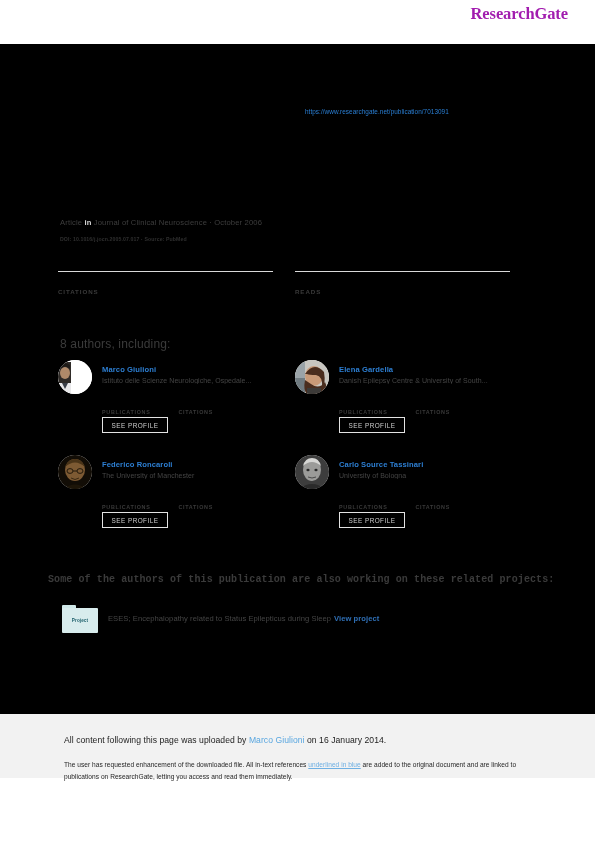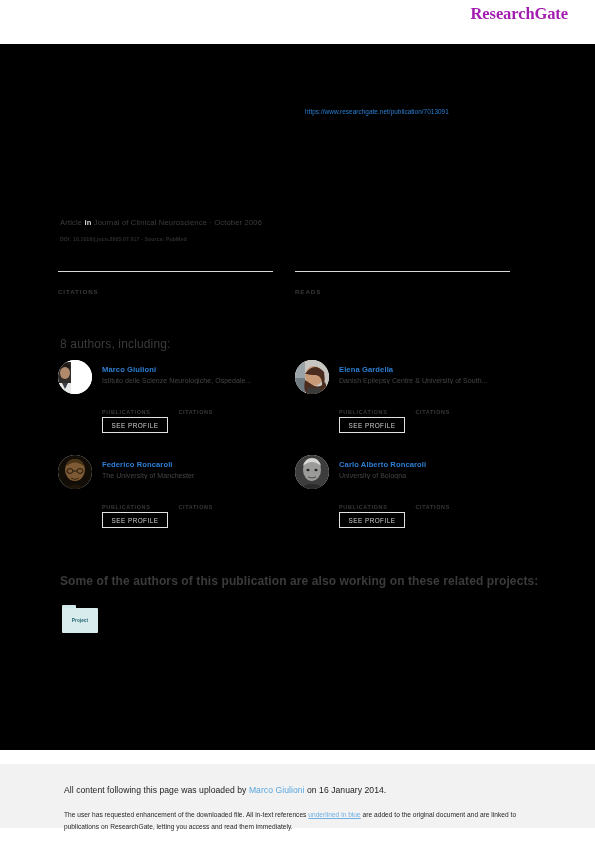--- a/index.html
+++ b/index.html
@@ -225,26 +225,27 @@
     letter-spacing: 0.45px;
     line-height: 16px;
     text-align: center;
     box-sizing: border-box;
     cursor: pointer;
   }
 
   
   .projects-head {
     position: absolute;
-    left: 60px;
+    left: 48px;
     top: 574px;
-    font-size: 12px;
+    font-size: 10px;
     font-weight: bold;
     color: #3b3b3b;
     letter-spacing: 0.1px;
+    font-family: Liberation Mono, monospace;
   }
   .project-row {
     position: absolute;
     left: 62px;
     top: 605px;
     width: 440px;
     height: 30px;
   }
   .project-icon {
     position: absolute;
@@ -287,21 +288,21 @@
   .view-project {
     color: #2f6fb5;
     font-weight: bold;
     text-decoration: none;
     margin-left: 3px;
   }
 
   
   .footer {
     position: absolute;
-    left: 0; top: 764px;
+    left: 0; top: 714px;
     width: 595px; height: 64px;
     background: #f2f2f2;
   }
   .footer-line1 {
     position: absolute;
     left: 64px;
     top: 21px;
     font-size: 8.6px;
     color: #1c1c1c;
     letter-spacing: 0.05px;
@@ -450,21 +451,21 @@
       <svg class="face" viewBox="0 0 34 34">
         <rect x="0" y="0" width="34" height="34" fill="#3d3d3d"></rect>
         <ellipse cx="17" cy="15" rx="9" ry="11" fill="#9b9b99"></ellipse>
         <path d="M8 11 q9 -8 18 0 q-2 -8 -9 -8 q-7 0 -9 8 z" fill="#d6d6d4"></path>
         <ellipse cx="13" cy="15" rx="1.6" ry="1.2" fill="#2a2a2a"></ellipse>
         <ellipse cx="21" cy="15" rx="1.6" ry="1.2" fill="#2a2a2a"></ellipse>
         <path d="M13 22 q4 2 8 0" stroke="#4a4a4a" stroke-width="1" fill="none"></path>
         <path d="M4 34 q13 -10 26 0 z" fill="#2a2a2a"></path>
       </svg>
     </div>
-    <a class="author-name">Carlo Alberto Roncaroli</a>
+    <a class="author-name">Carlo Source Tassinari</a>
     <div class="author-affil">University of Bologna</div>
     <div class="counts">
       <div class="count-item">
         <div class="count-num"></div>
         <div class="count-label">PUBLICATIONS</div>
       </div>
       <div class="count-item">
         <div class="count-num"></div>
         <div class="count-label">CITATIONS</div>
       </div>
@@ -473,20 +474,23 @@
   </div>
 
   <div class="projects-head">Some of the authors of this publication are also working on these related projects:</div>
 
   <div class="project-row">
     <div class="project-icon">
       <div class="folder-tab"></div>
       <div class="folder-body"></div>
       <div class="folder-label">Project</div>
     </div>
+    <div class="project-title">
+      <span>ESES; Encephalopathy related to Status Epilepticus during Sleep</span><a class="view-project">View project</a>
+    </div>
   </div>
 
   <div class="footer">
     <div class="footer-line1">
       <span>All content following this page was uploaded by </span><a>Marco Giulioni</a><span> on 16 January 2014.</span>
     </div>
     <div class="footer-note">
       <span>The user has requested enhancement of the downloaded file. All in-text references </span><span class="blue-ul">underlined in blue</span><span> are added to the original document and are linked to publications on ResearchGate, letting you access and read them immediately.</span>
     </div>
   </div>

